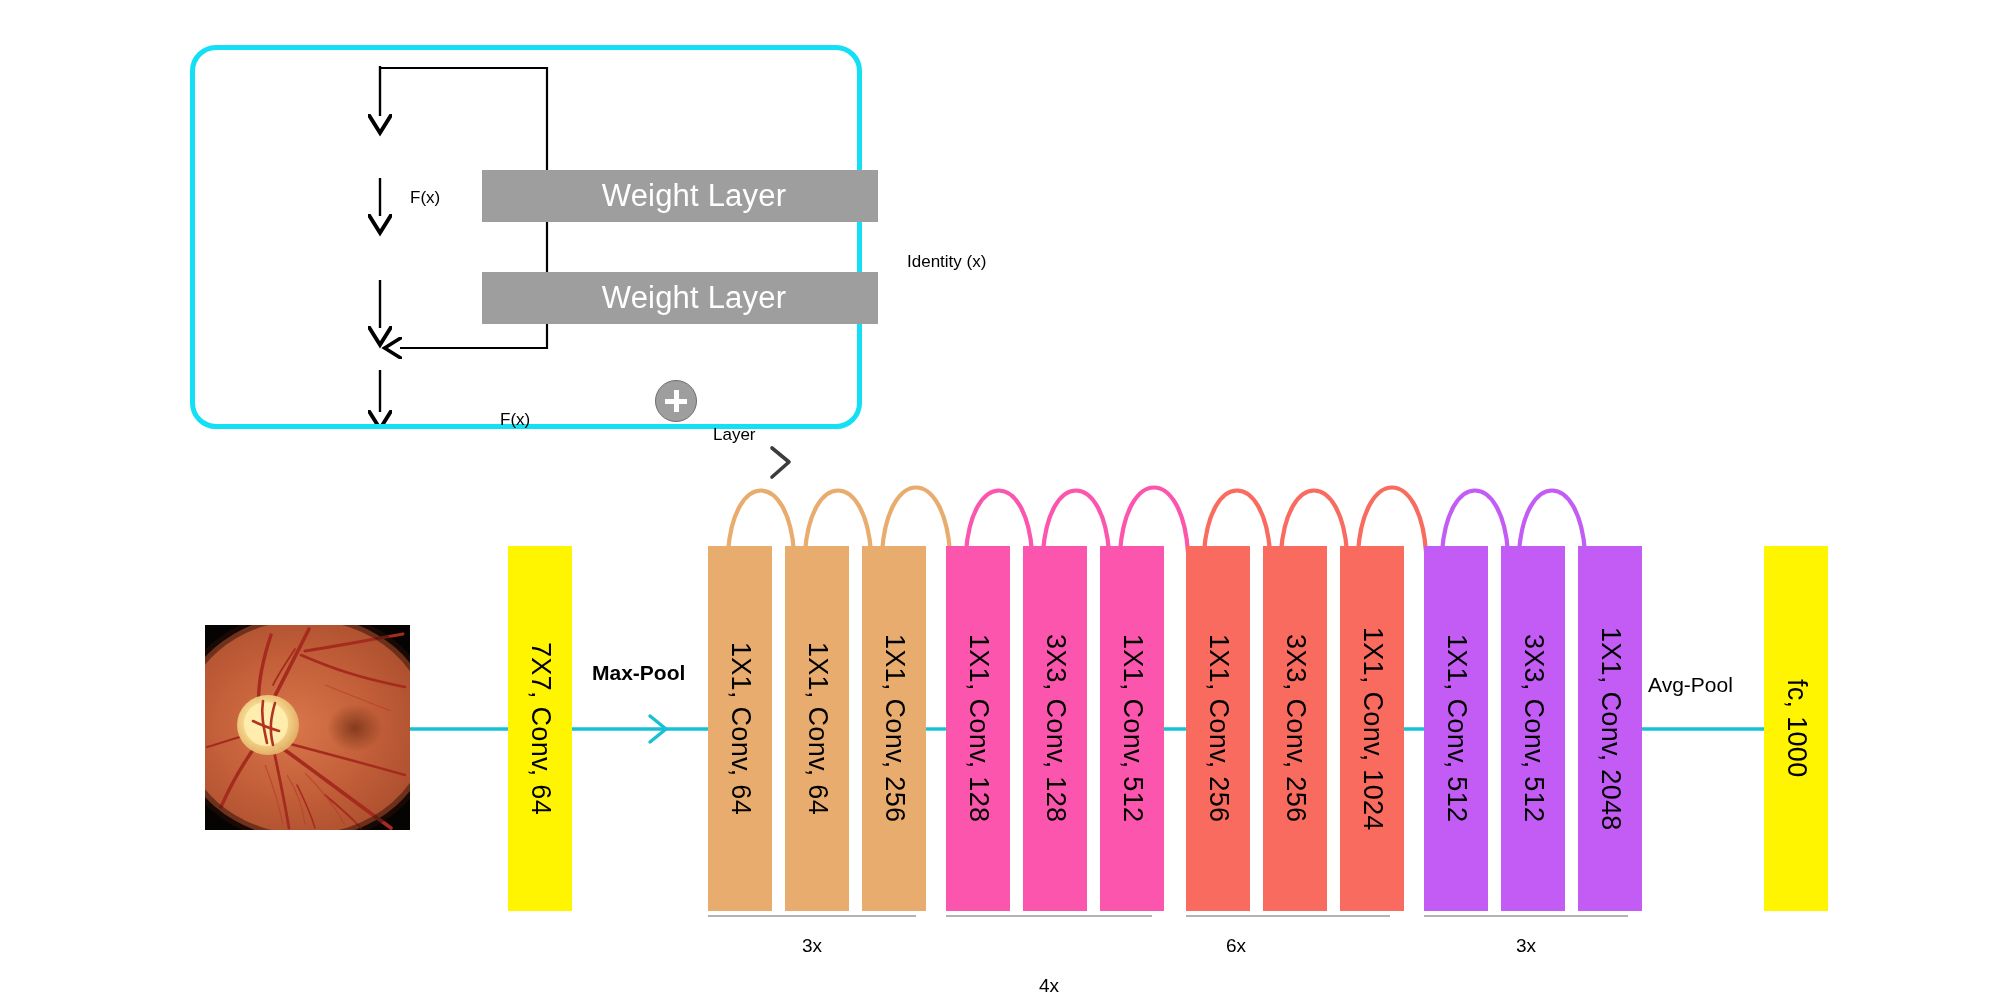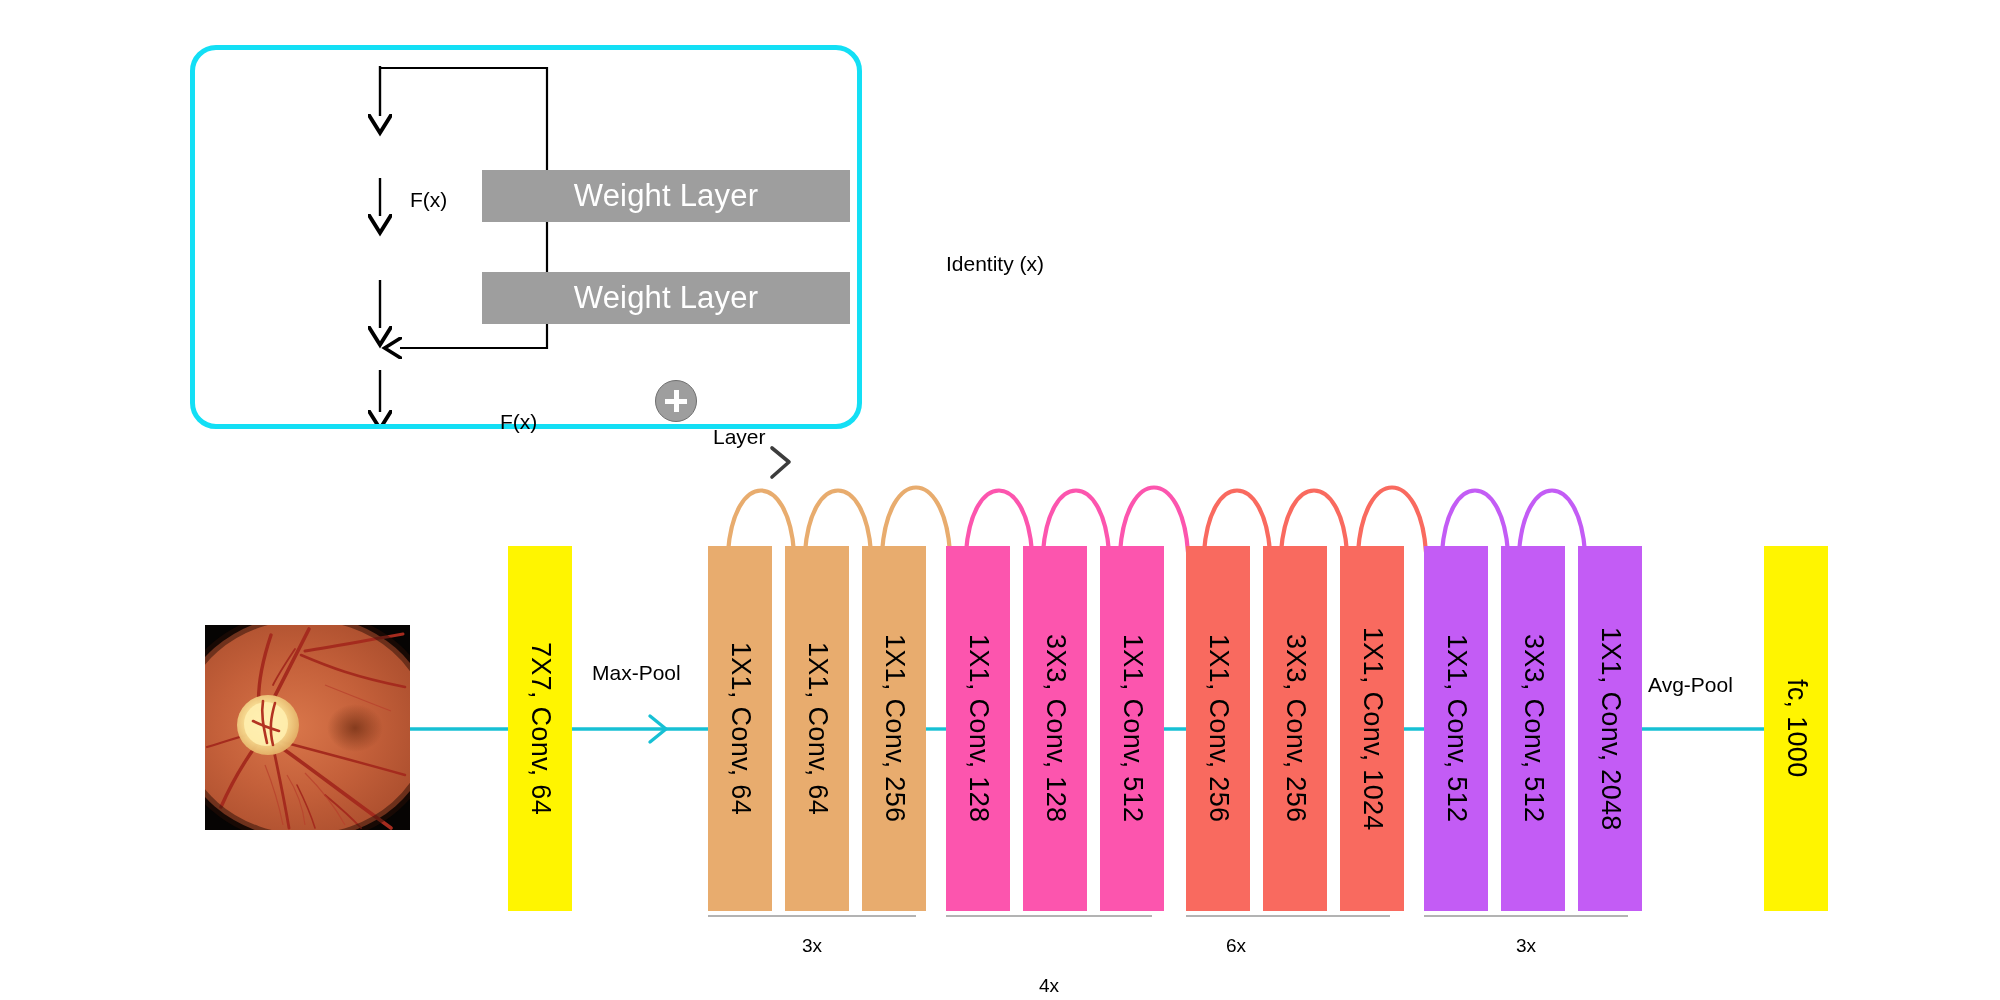--- a/index.html
+++ b/index.html
@@ -36,33 +36,34 @@
   }
   .weight-layer {
     position: absolute;
     background: #9e9e9e;
     color: #ffffff;
     display: flex;
     align-items: center;
     justify-content: center;
     font-size: 31px;
     letter-spacing: 0.2px;
+    padding-left: 28px;
   }
   #weight-layer-1 { left: 287px; top: 120px; width: 368px; height: 52px; }
   #weight-layer-2 { left: 287px; top: 222px; width: 368px; height: 52px; }
 
   .panel-label {
     position: absolute;
-    font-size: 21px;
+    font-size: 17px;
     color: #000000;
     white-space: nowrap;
   }
   #label-fx-top    { left: 215px; top: 138px; }
   #label-fx-bottom { left: 305px; top: 360px; }
-  #label-identity  { left: 751px; top: 202px; }
+  #label-identity  { left: 712px; top: 202px; }
   #label-relu      { left: 518px; top: 375px; }
 
   #plus-node {
     position: absolute;
     left: 460px;
     top: 330px;
     width: 40px;
     height: 40px;
     border-radius: 50%;
     background: #9e9e9e;
@@ -118,21 +119,21 @@
     text-align: left;
     transform: translateX(-50%);
   }
 
   .flow-label {
     position: absolute;
     font-size: 21px;
     color: #000000;
     white-space: nowrap;
   }
-  #label-maxpool { left: 592px; top: 661px; }
+  #label-maxpool { left: 592px; top: 661px; font-weight: bold; }
   #label-avgpool { left: 1648px; top: 661px; margin-top: 12px; }
 </style>
 </head>
 <body>
 
 <div id="stage">
 
   <div id="residual-panel">
 
     <svg width="662" height="374" viewBox="0 0 662 374" style="position:absolute;left:0;top:0;">

